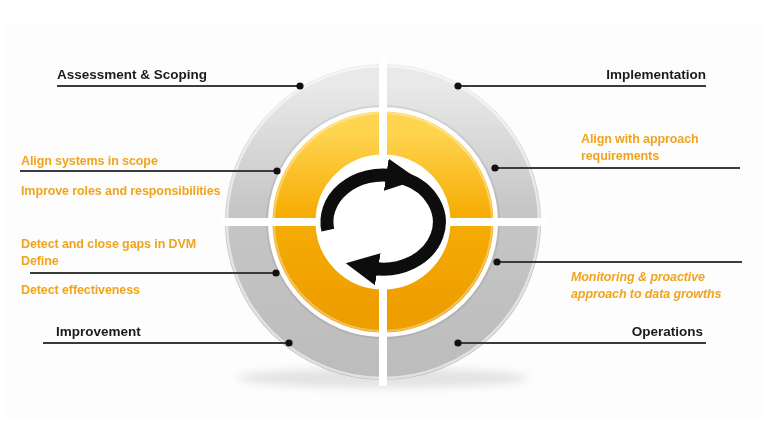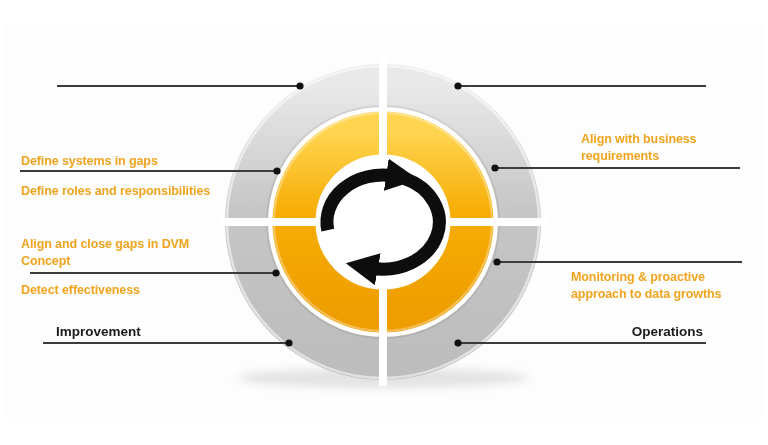--- a/index.html
+++ b/index.html
@@ -102,32 +102,34 @@
       <circle cx="458" cy="86" r="3.6"></circle>
       <circle cx="277" cy="171" r="3.6"></circle>
       <circle cx="495" cy="168" r="3.6"></circle>
       <circle cx="276" cy="273" r="3.6"></circle>
       <circle cx="497" cy="262" r="3.6"></circle>
       <circle cx="289" cy="343" r="3.6"></circle>
       <circle cx="458" cy="343" r="3.6"></circle>
     </g>
   </svg>
 
+  <div class="label black-label" style="left:57px;top:67px;">Assessment &amp; Scoping</div>
 
+  <div class="label black-label align-right" style="left:530px;top:67px;width:176px;">Implementation</div>
 
   <div class="label black-label" style="left:56px;top:324px;">Improvement</div>
 
   <div class="label black-label align-right" style="left:530px;top:324px;width:173px;">Operations</div>
 
-  <div class="label orange-label" style="left:21px;top:153px;">Define systems in gaps</div>
+  <div class="label orange-label" style="left:21px;top:153px;">Align systems in scope</div>
 
-  <div class="label orange-label" style="left:21px;top:183px;">Define roles and responsibilities</div>
+  <div class="label orange-label" style="left:21px;top:183px;">Improve roles and responsibilities</div>
 
-  <div class="label orange-label" style="left:581px;top:131px;width:138px;">Align with business requirements</div>
+  <div class="label orange-label" style="left:581px;top:131px;width:138px;">Align with approach requirements</div>
 
 
-  <div class="label orange-label" style="left:21px;top:236px;width:202px;">Align and close gaps in DVM Concept</div>
+  <div class="label orange-label" style="left:21px;top:236px;width:202px;">Detect and close gaps in DVM Define</div>
 
   <div class="label orange-label" style="left:21px;top:282px;">Detect effectiveness</div>
 
 
-  <div class="label orange-label" style="left:571px;top:269px;width:180px;">Monitoring &amp; proactive approach to  data growths</div>
+  <div class="label orange-label" style="left:571px;top:269px;width:180px;font-style:italic;">Monitoring &amp; proactive approach to  data growths</div>
 </div>
 
 </body></html>

